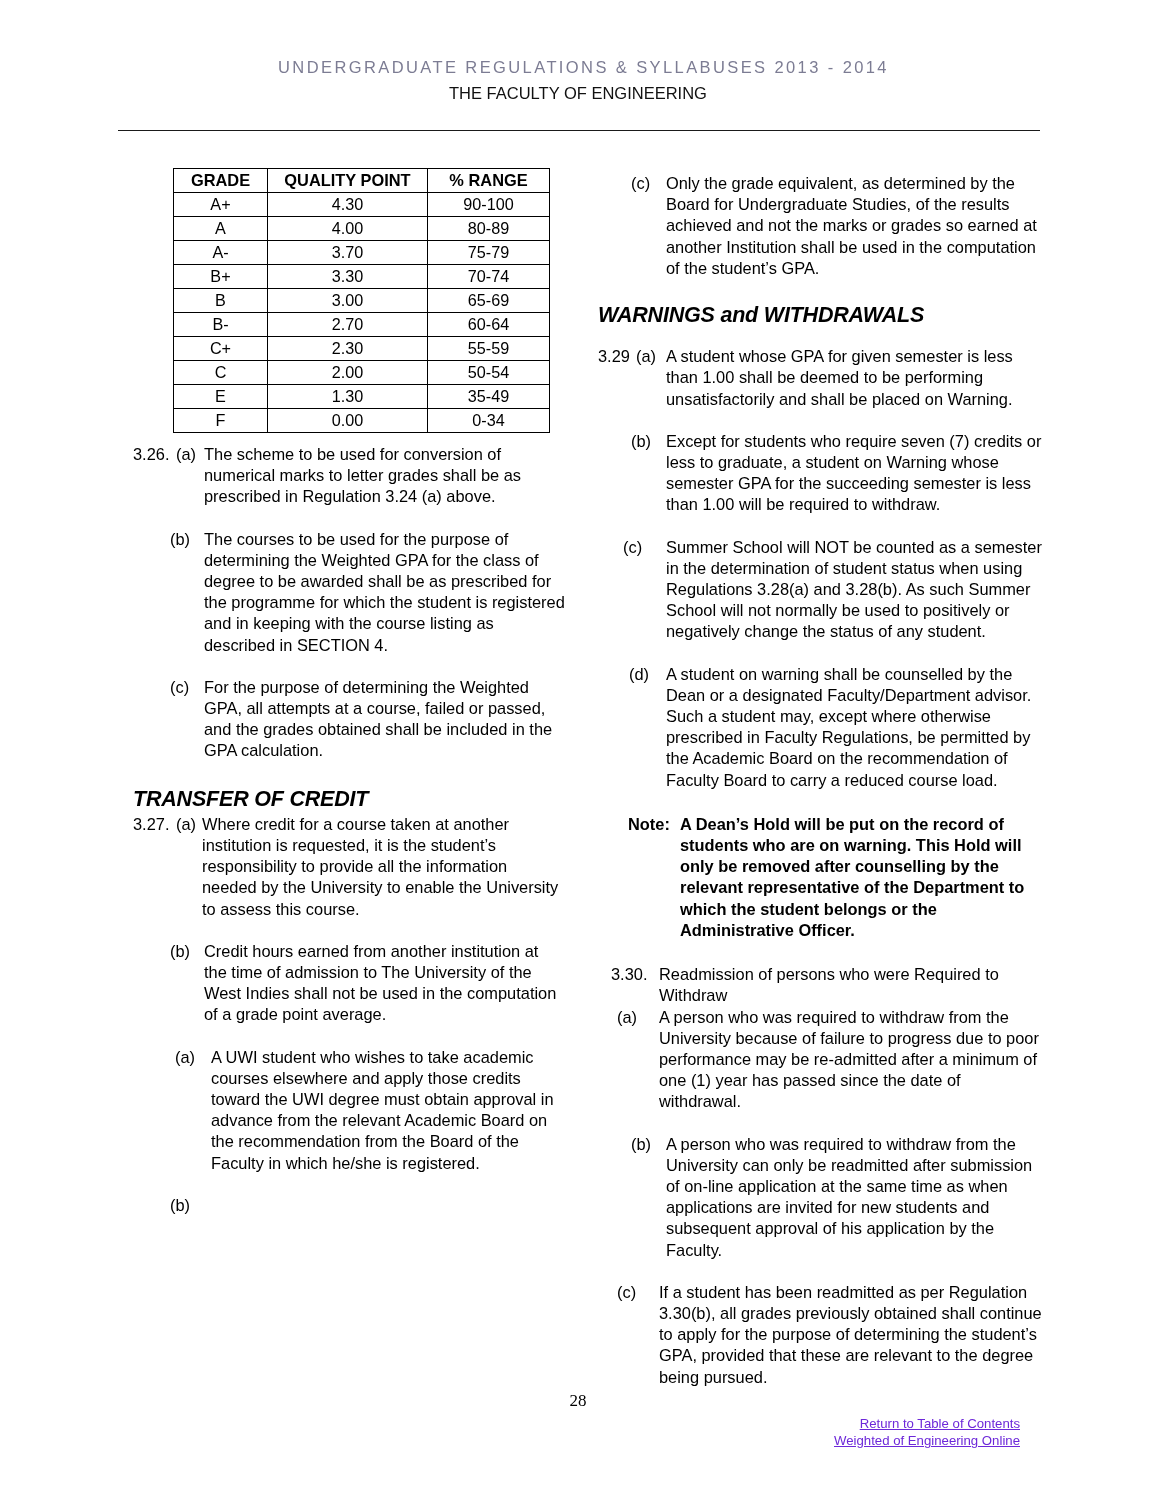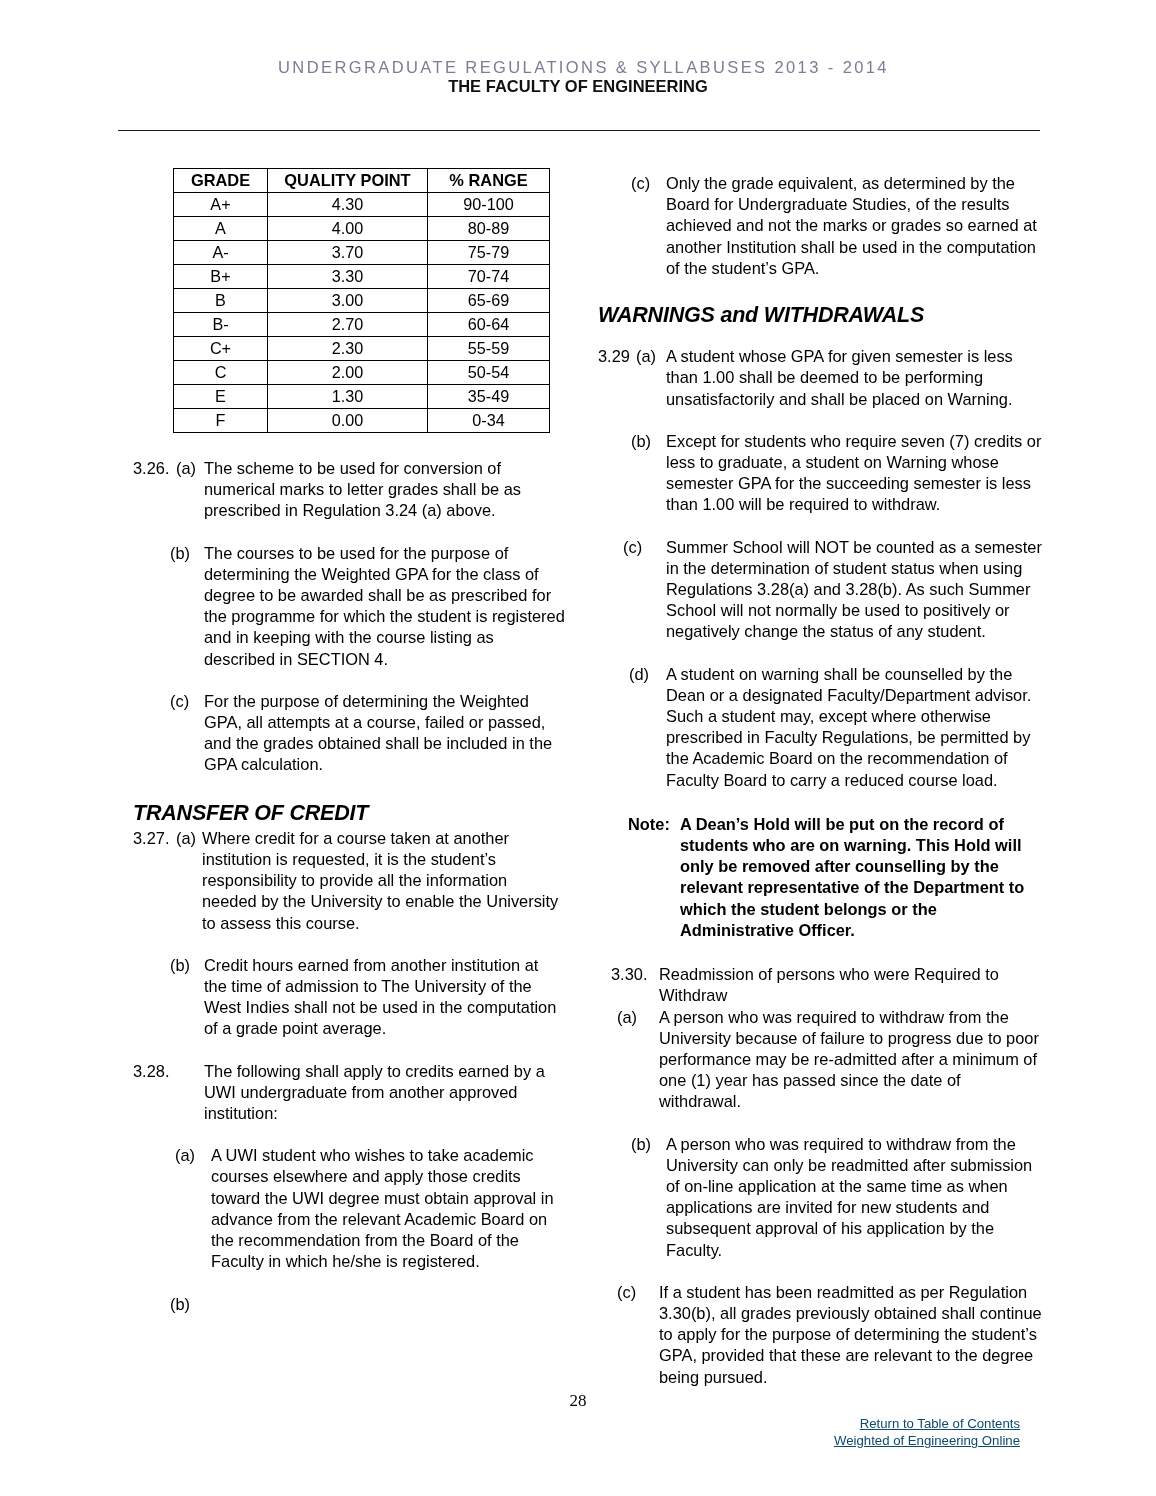--- a/index.html
+++ b/index.html
@@ -31,22 +31,23 @@
   }
   .header-line1 {
     font-size: 16.5px;
     letter-spacing: 2.4px;
     color: #7c7c93;
     font-weight: 400;
     white-space: nowrap;
     padding-left: 11px;
   }
   .header-line2 {
+    margin-top: 7px;
     font-size: 16.5px;
-    font-weight: bold;
+    font-weight: normal;
     color: #111111;
     letter-spacing: 0px;
   }
   .header-rule {
     position: absolute;
     top: 130px;
     left: 118px;
     width: 922px;
     height: 0;
     border-top: 1.6px solid #1a1a1a;
@@ -136,21 +137,21 @@
   .footer-links {
     position: absolute;
     top: 1415px;
     left: 0;
     width: 1020px;
     text-align: right;
     font-size: 13.2px;
     line-height: 17px;
   }
   .footer-links a {
-    color: #0c4a6e;
+    color: #6d28d9;
     text-decoration: underline;
     display: block;
     padding-left: 12px;
   }
 </style>
 </head>
 <body>
 
 <div class="page">
 
@@ -224,21 +225,21 @@
           </tr>
           <tr>
             <td>F</td>
             <td>0.00</td>
             <td>0-34</td>
           </tr>
         </tbody>
       </table>
     </div>
 
-    <div class="blk" style="margin-top:25px; padding-left:71px;">
+    <div class="blk" style="margin-top:11px; padding-left:71px;">
       <span class="num">3.26.</span>
       <span class="mark" style="left:43px;">(a)</span>
       <span class="body">The scheme to be used for conversion of numerical marks to letter grades shall be as prescribed in Regulation  3.24 (a) above.</span>
     </div>
 
     <div class="blk" style="margin-top:21px; padding-left:71px;">
       <span class="mark" style="left:37px;">(b)</span>
       <span class="body">The courses to be used for the purpose of determining the Weighted GPA for the class of degree to be awarded shall be as prescribed for the programme for which the student is registered and in keeping with the course listing as described in SECTION 4.</span>
     </div>
 
@@ -253,24 +254,20 @@
       <span class="num">3.27.</span>
       <span class="mark" style="left:43px;">(a)</span>
       <span class="body">Where credit for a course taken at another institution is requested, it is the student’s responsibility to provide all the information needed by the University to enable the University to assess this course.</span>
     </div>
 
     <div class="blk" style="margin-top:21px; padding-left:71px;">
       <span class="mark" style="left:37px;">(b)</span>
       <span class="body">Credit hours earned from another institution at the time of admission to The University of the West Indies shall not be used in the computation of a grade point average.</span>
     </div>
 
-    <div class="blk" style="margin-top:21px; padding-left:71px;">
-      <span class="num">3.28.</span>
-      <span class="body">The following shall apply to credits earned by a UWI undergraduate from another approved institution:</span>
-    </div>
 
     <div class="blk" style="margin-top:21px; padding-left:78px;">
       <span class="mark" style="left:42px;">(a)</span>
       <span class="body">A UWI student who wishes to take academic courses elsewhere and apply those credits toward the UWI degree must obtain approval in advance from the relevant Academic Board on the recommendation from the Board of the Faculty in which he/she is registered.</span>
     </div>
 
     <div class="blk" style="margin-top:21px; padding-left:71px;">
       <span class="mark" style="left:37px;">(b)</span>
     </div>
 

